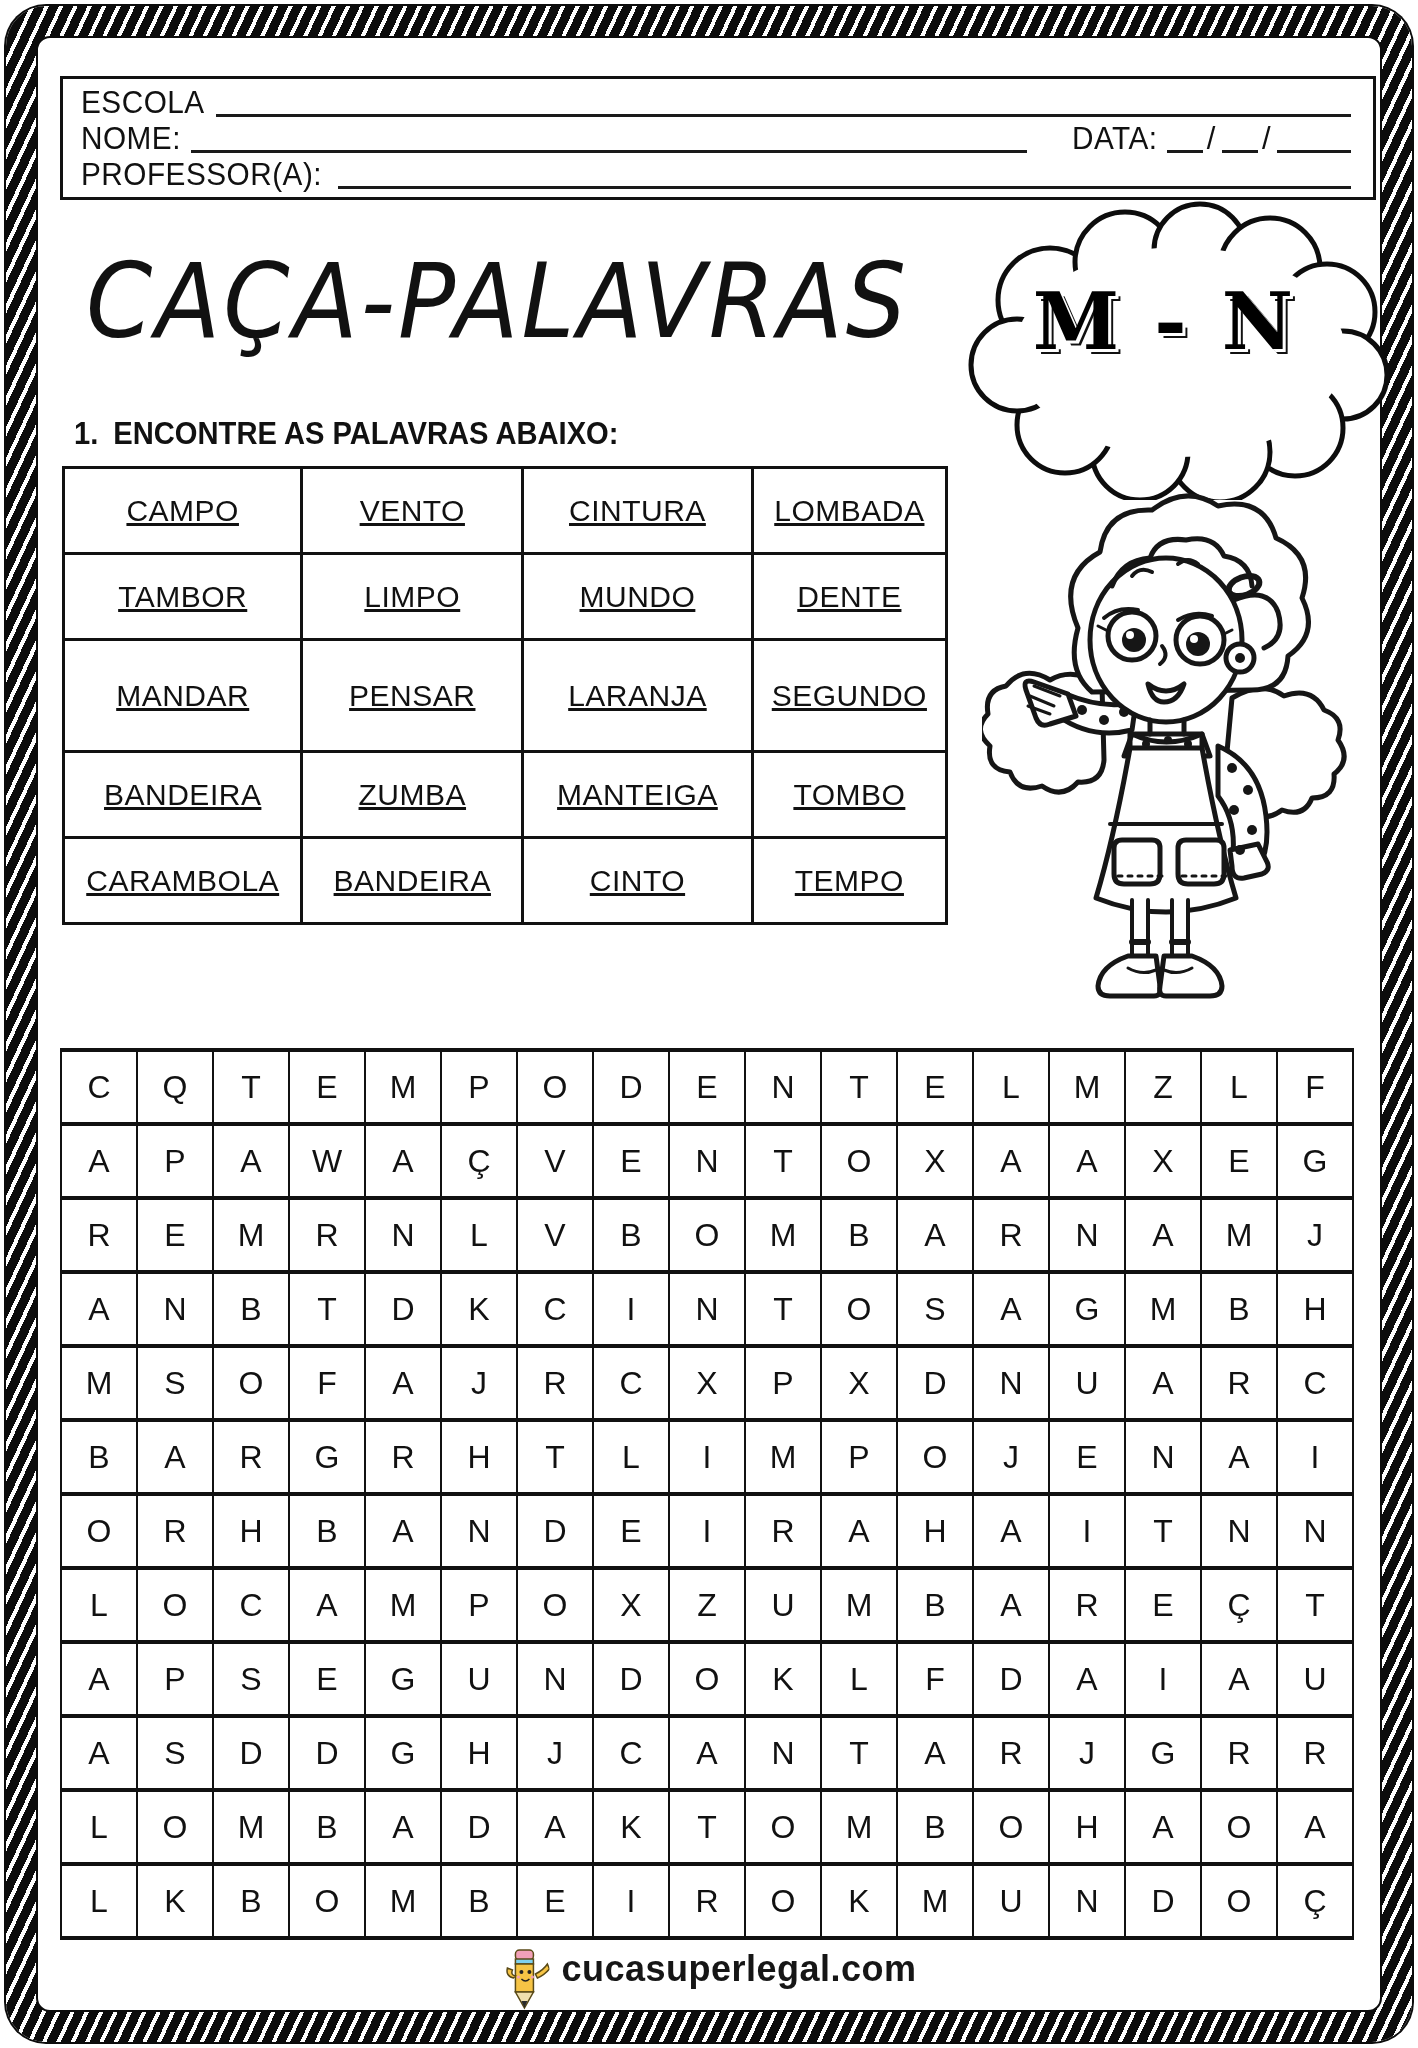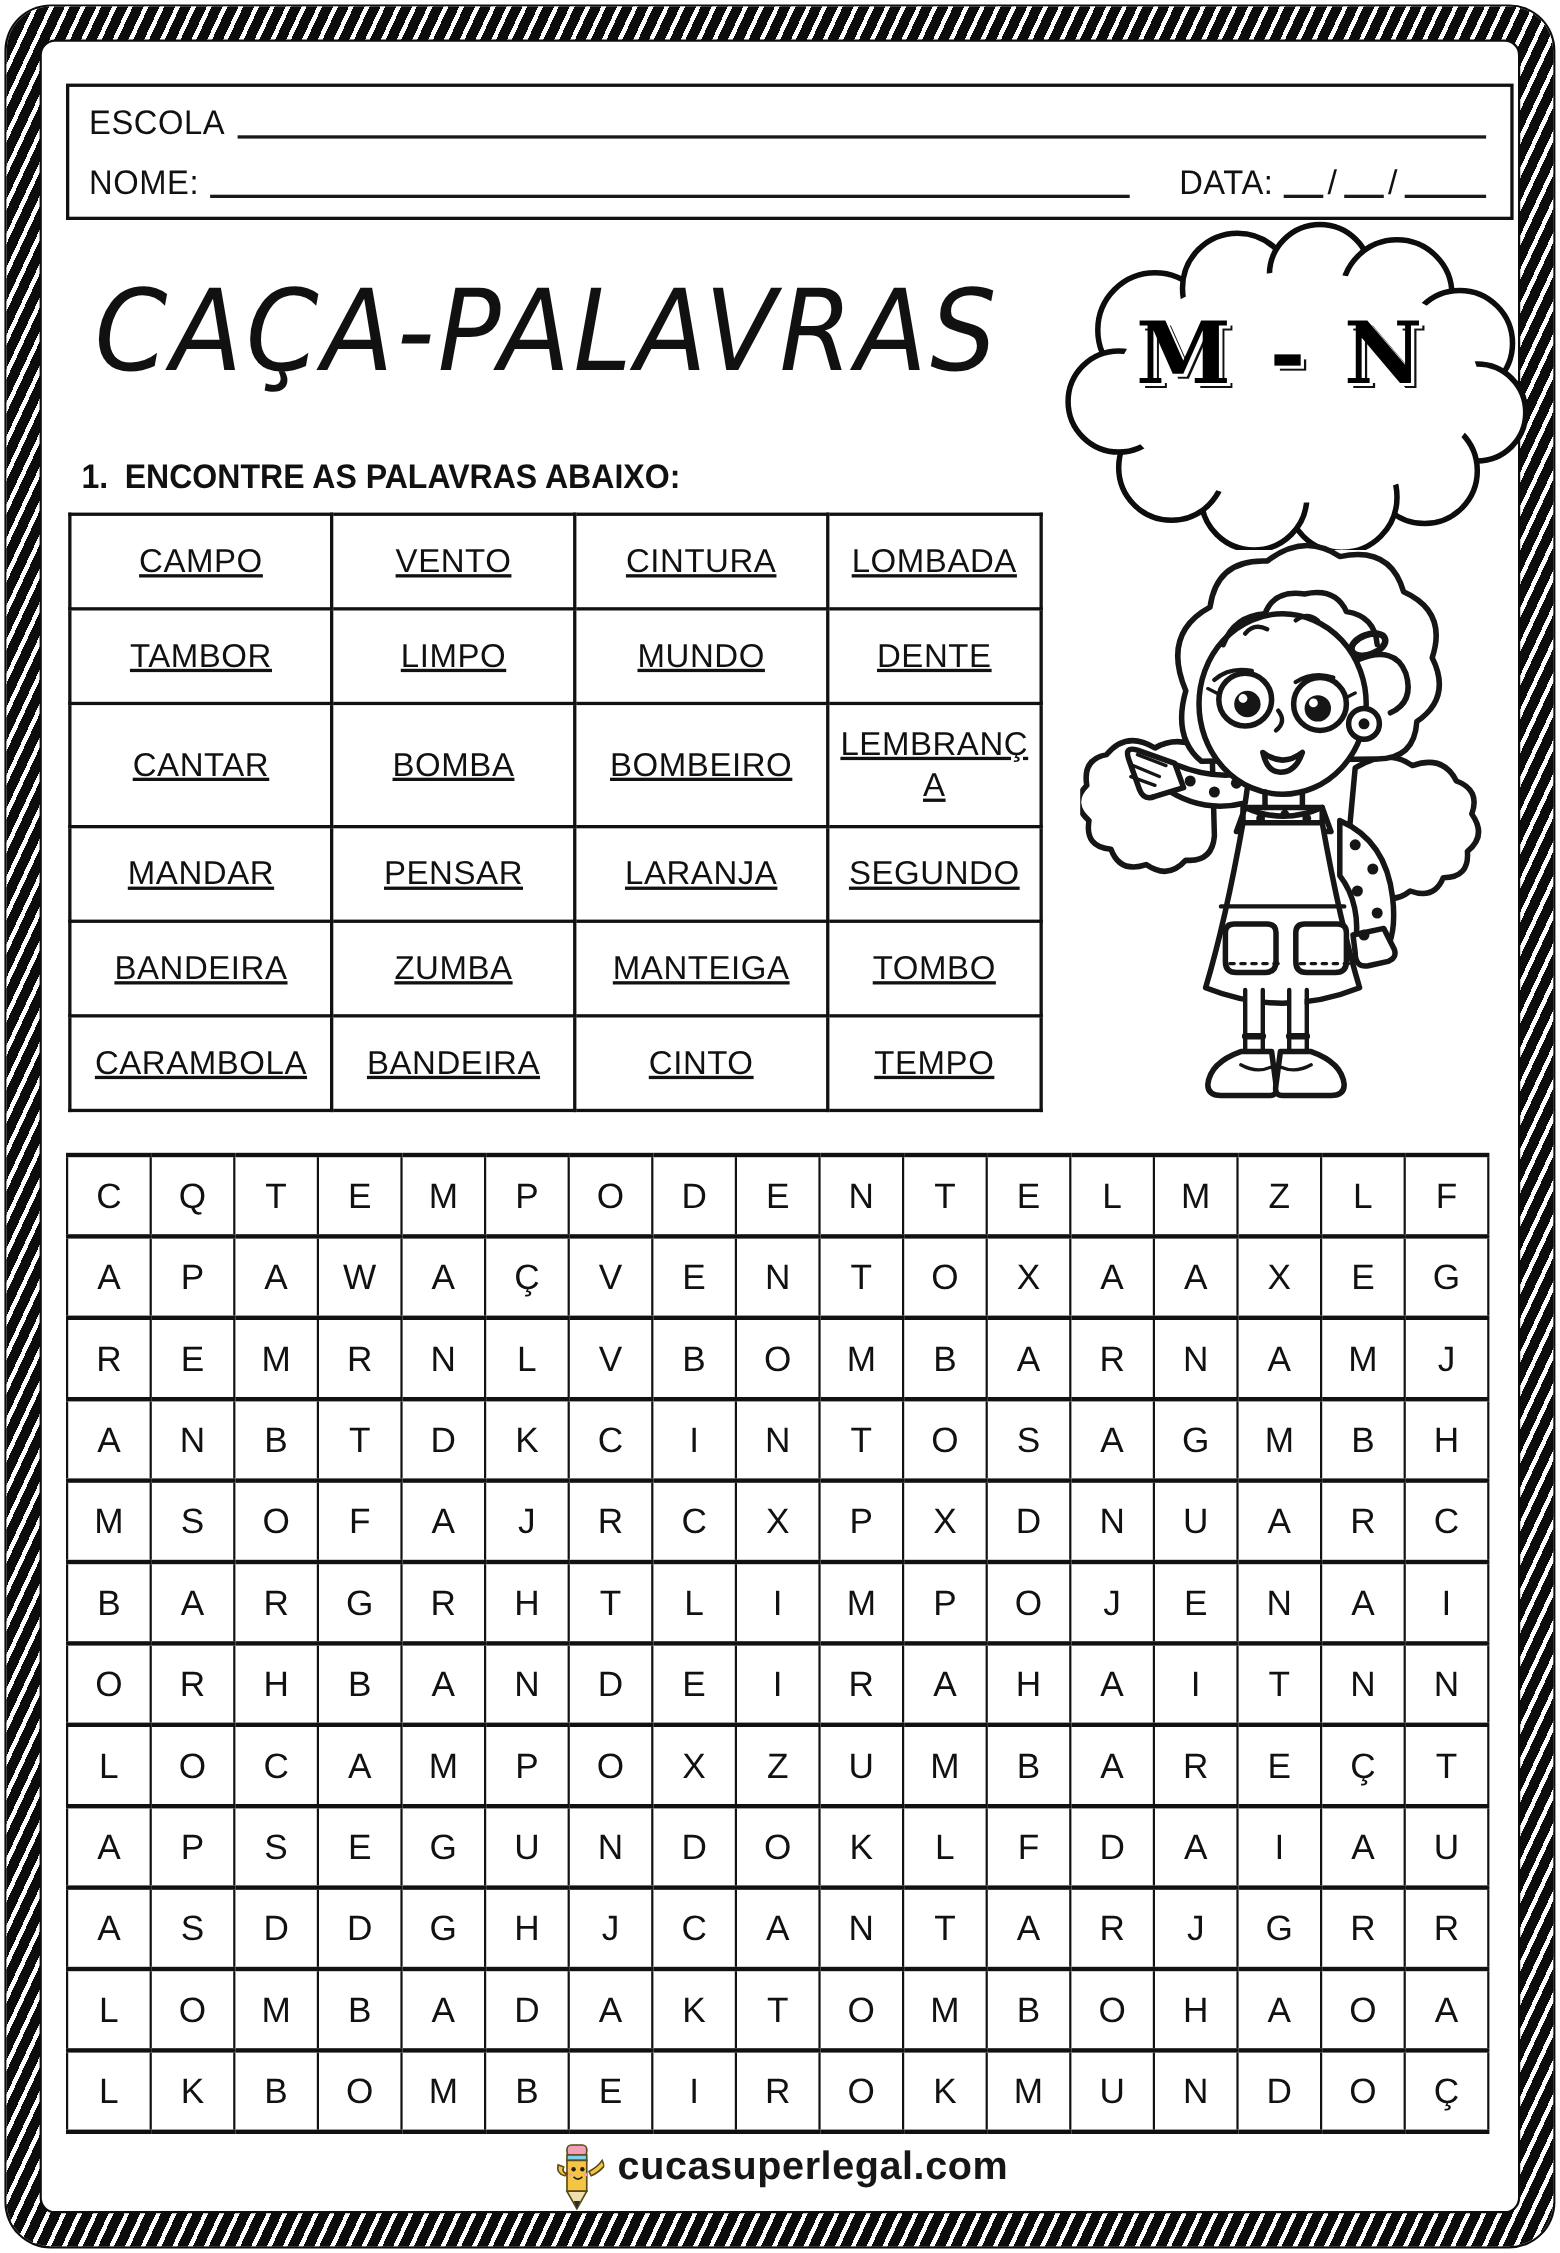--- a/index.html
+++ b/index.html
@@ -97,20 +97,24 @@
       <span class="hlabel">NOME:</span>
       <span class="fill-line"></span>
       <span class="date-group">
         <span class="hlabel">DATA:</span>
         <span class="fill-line fill-short"></span>
         <span>/</span>
         <span class="fill-line fill-short"></span>
         <span>/</span>
         <span class="fill-line fill-mid"></span>
       </span>
+    </div>
+    <div class="hline">
+      <span class="hlabel">PROFESSOR(A):</span>
+      <span class="fill-line"></span>
     </div>
   </div>
 
   <h1 class="title">CAÇA-PALAVRAS</h1>
 
   <div class="cloud-wrap">
     <svg width="440" height="310" viewBox="0 0 440 310">
       <g stroke="#0d0d0d" stroke-width="5" fill="#ffffff">
         <circle cx="85" cy="110" r="52"></circle>
         <circle cx="160" cy="72" r="50"></circle>
@@ -148,26 +152,20 @@
           <td>CINTURA</td>
           <td>LOMBADA</td>
         </tr>
         <tr>
           <td>TAMBOR</td>
           <td>LIMPO</td>
           <td>MUNDO</td>
           <td>DENTE</td>
         </tr>
         <tr>
-          <td>CANTAR</td>
-          <td>BOMBA</td>
-          <td>BOMBEIRO</td>
-          <td>LEMBRANÇA</td>
-        </tr>
-        <tr>
           <td>MANDAR</td>
           <td>PENSAR</td>
           <td>LARANJA</td>
           <td>SEGUNDO</td>
         </tr>
         <tr>
           <td>BANDEIRA</td>
           <td>ZUMBA</td>
           <td>MANTEIGA</td>
           <td>TOMBO</td>

